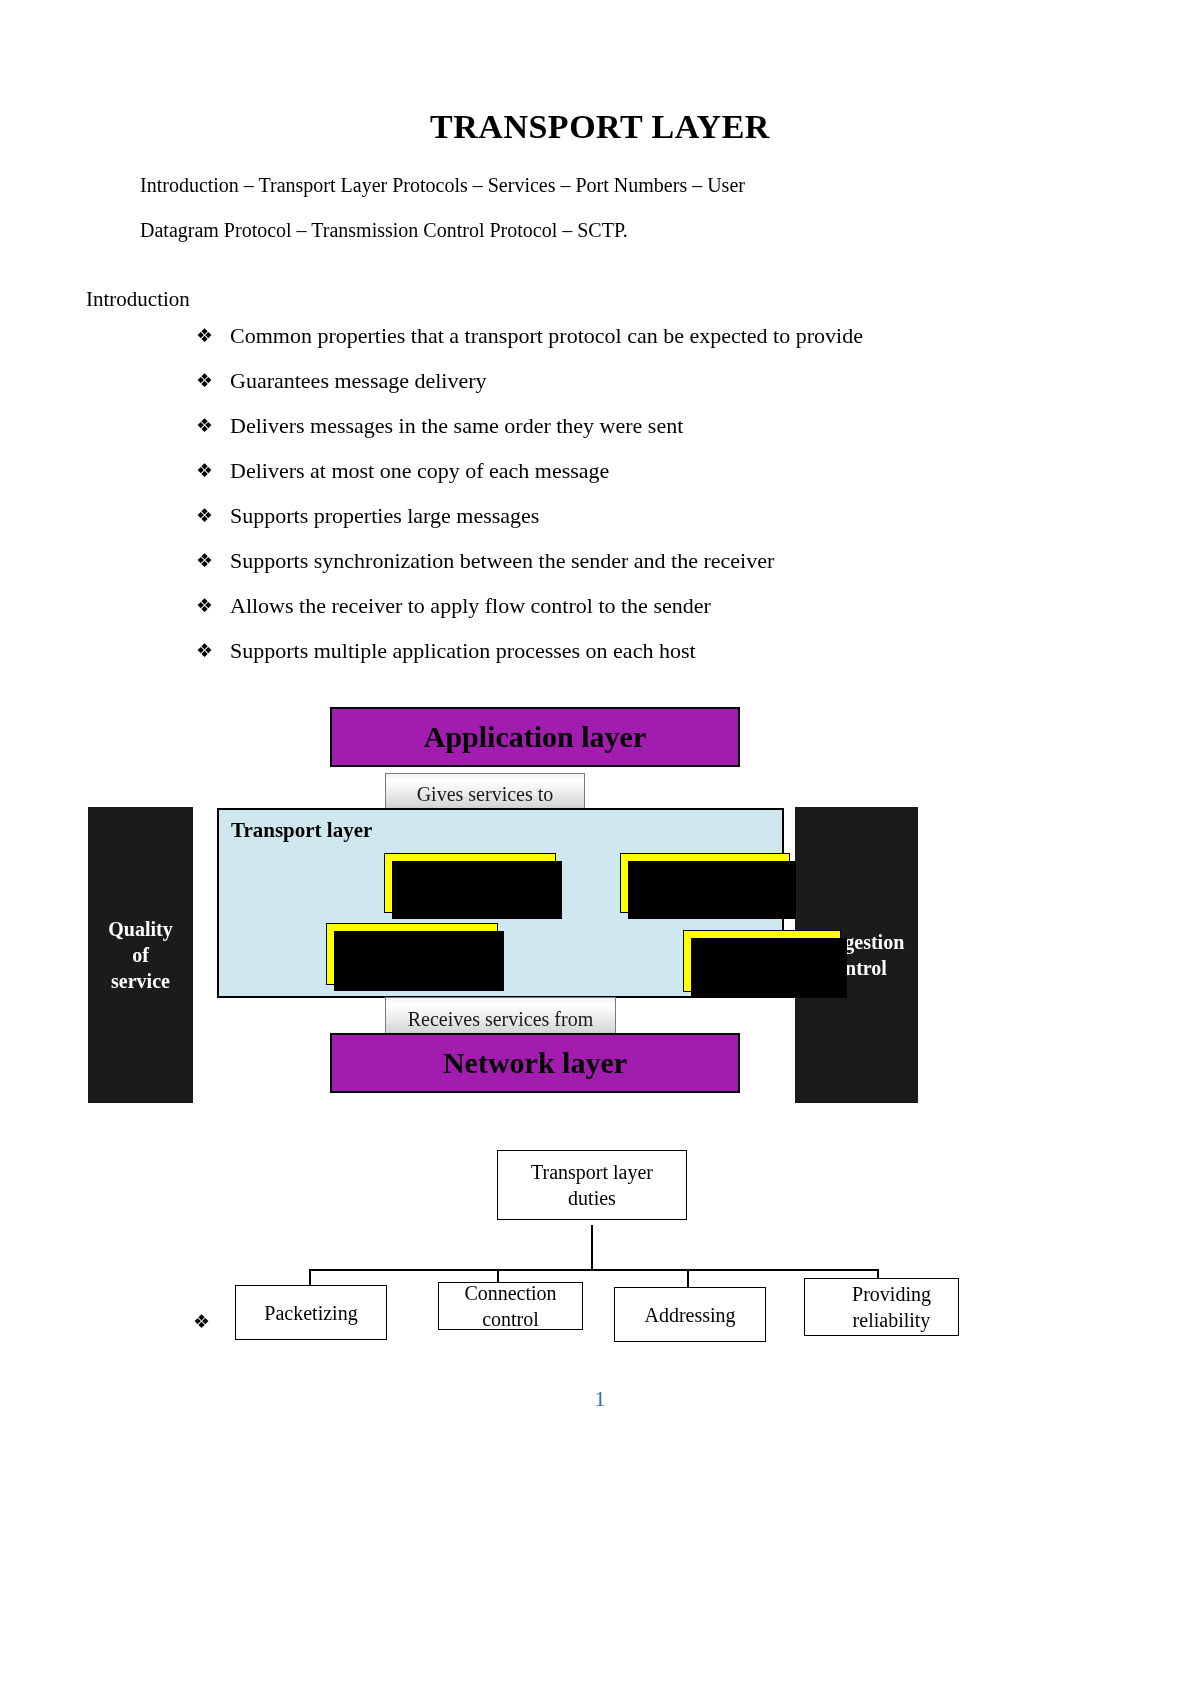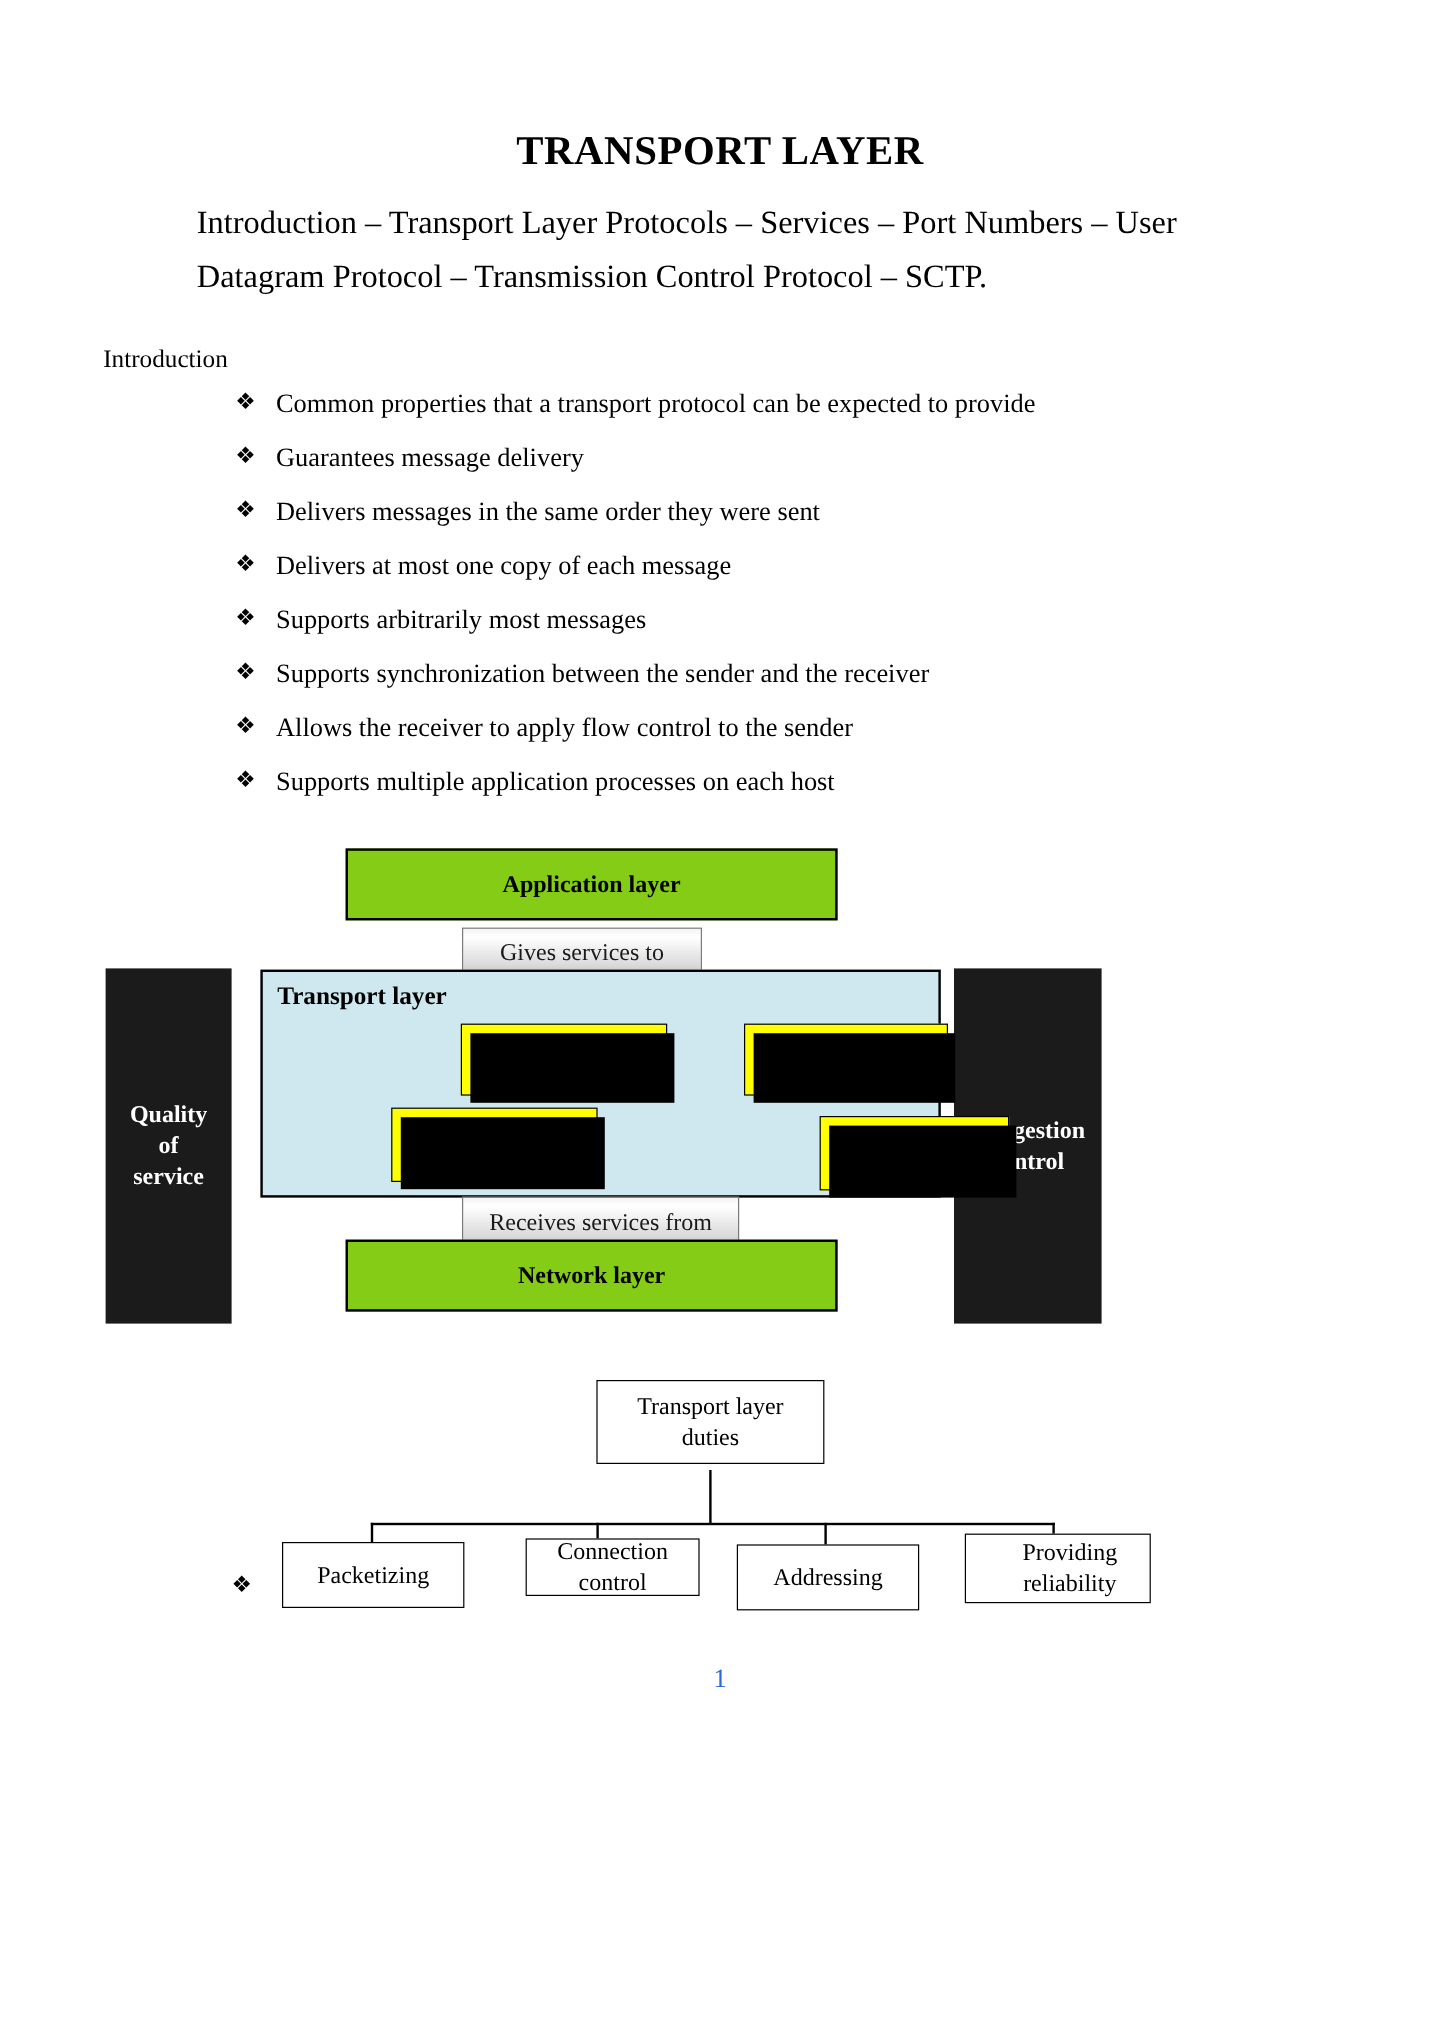--- a/index.html
+++ b/index.html
@@ -32,24 +32,24 @@
     text-align: center;
     font-size: 34px;
     font-weight: bold;
     letter-spacing: 0.5px;
     font-family: "Liberation Serif", "DejaVu Serif", serif;
   }
 
   
   .subtitle {
     position: absolute;
-    left: 164px;
+    left: 140px;
     top: 163px;
     width: 820px;
-    font-size: 27px;
+    font-size: 20px;
     line-height: 45px;
   }
 
   
   .section-heading {
     position: absolute;
     left: 86px;
     top: 287px;
     font-size: 21px;
     font-weight: normal;
@@ -101,28 +101,29 @@
     justify-content: center;
     text-align: center;
     font-weight: bold;
     font-size: 20px;
     line-height: 26px;
     font-family: "Liberation Serif", "DejaVu Serif", serif;
   }
 
   .layerbox {
     position: absolute;
-    background: #84cc16;
+    background: #a21caf;
     border: 2px solid #000000;
     display: flex;
     align-items: center;
     justify-content: center;
     font-weight: bold;
-    font-size: 20px;
+    font-size: 30px;
     box-sizing: border-box;
+    margin-left: 42px;
   }
   .layerbox::after {
     content: "";
     position: absolute;
     left: 7px;
     top: 7px;
     right: -7px;
     bottom: -7px;
     background: #000000;
     z-index: -1;
@@ -271,21 +272,21 @@
     <div class="bullet-row">
       <span class="bullet-mark">❖</span>
       <span class="bullet-text">Delivers messages in the same order they were sent</span>
     </div>
     <div class="bullet-row">
       <span class="bullet-mark">❖</span>
       <span class="bullet-text">Delivers at most one copy of each message</span>
     </div>
     <div class="bullet-row">
       <span class="bullet-mark">❖</span>
-      <span class="bullet-text">Supports arbitrarily most messages</span>
+      <span class="bullet-text">Supports properties large messages</span>
     </div>
     <div class="bullet-row">
       <span class="bullet-mark">❖</span>
       <span class="bullet-text">Supports synchronization between the sender and the receiver</span>
     </div>
     <div class="bullet-row">
       <span class="bullet-mark">❖</span>
       <span class="bullet-text">Allows the receiver to apply flow control to the sender</span>
     </div>
     <div class="bullet-row">

